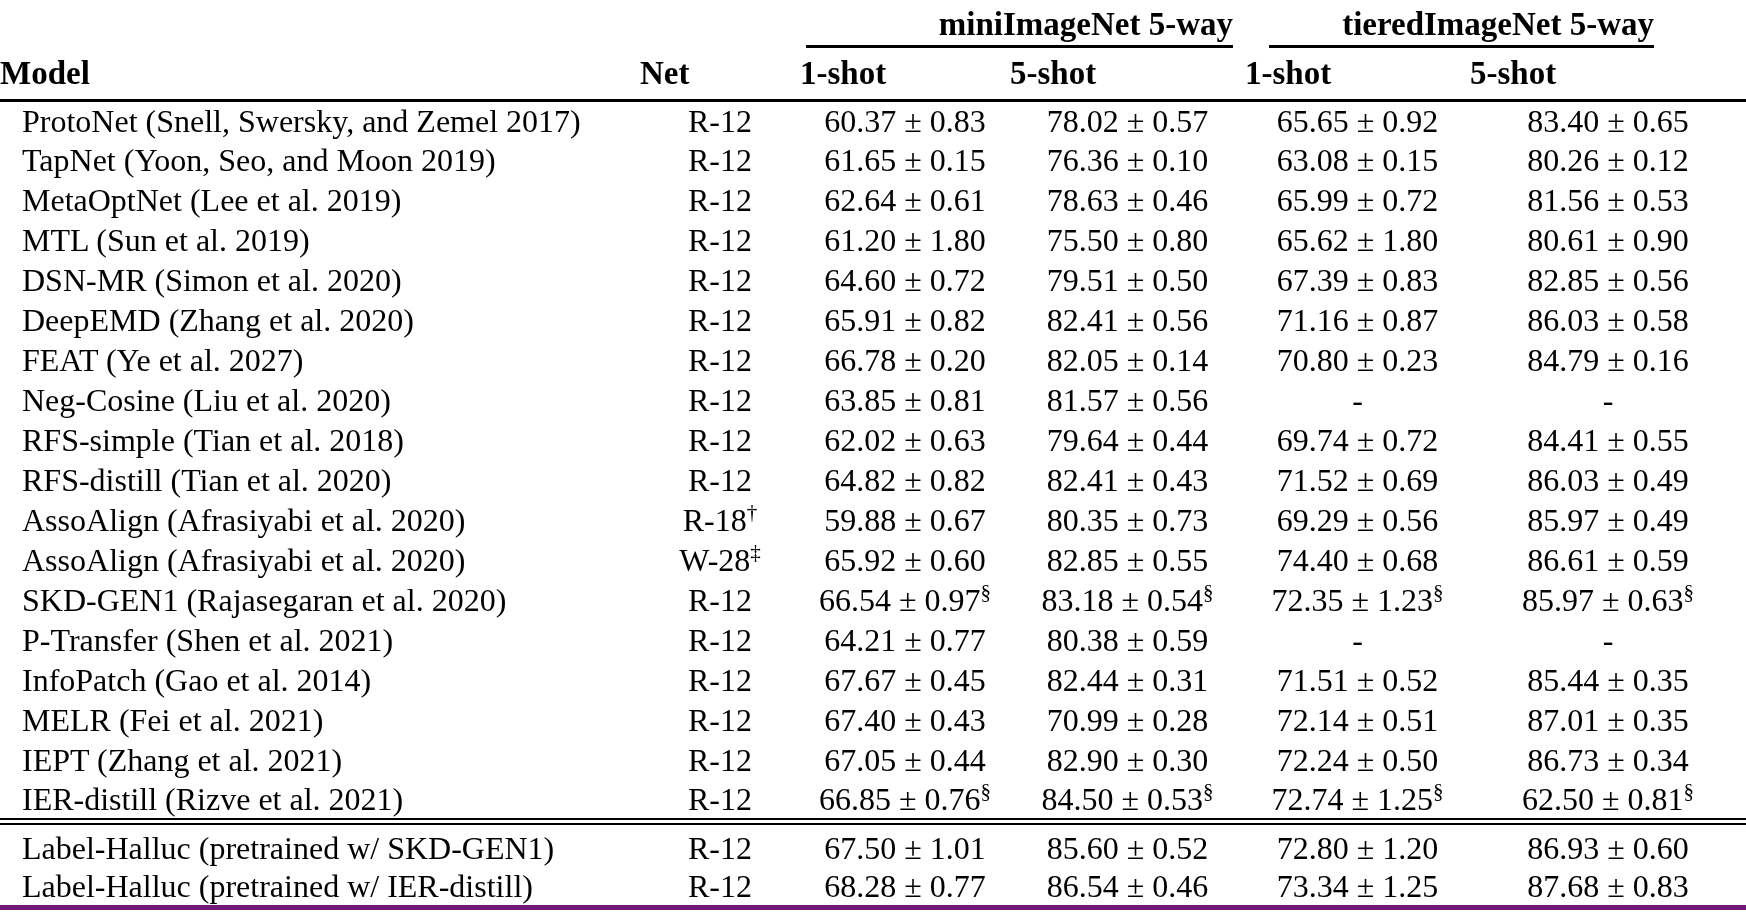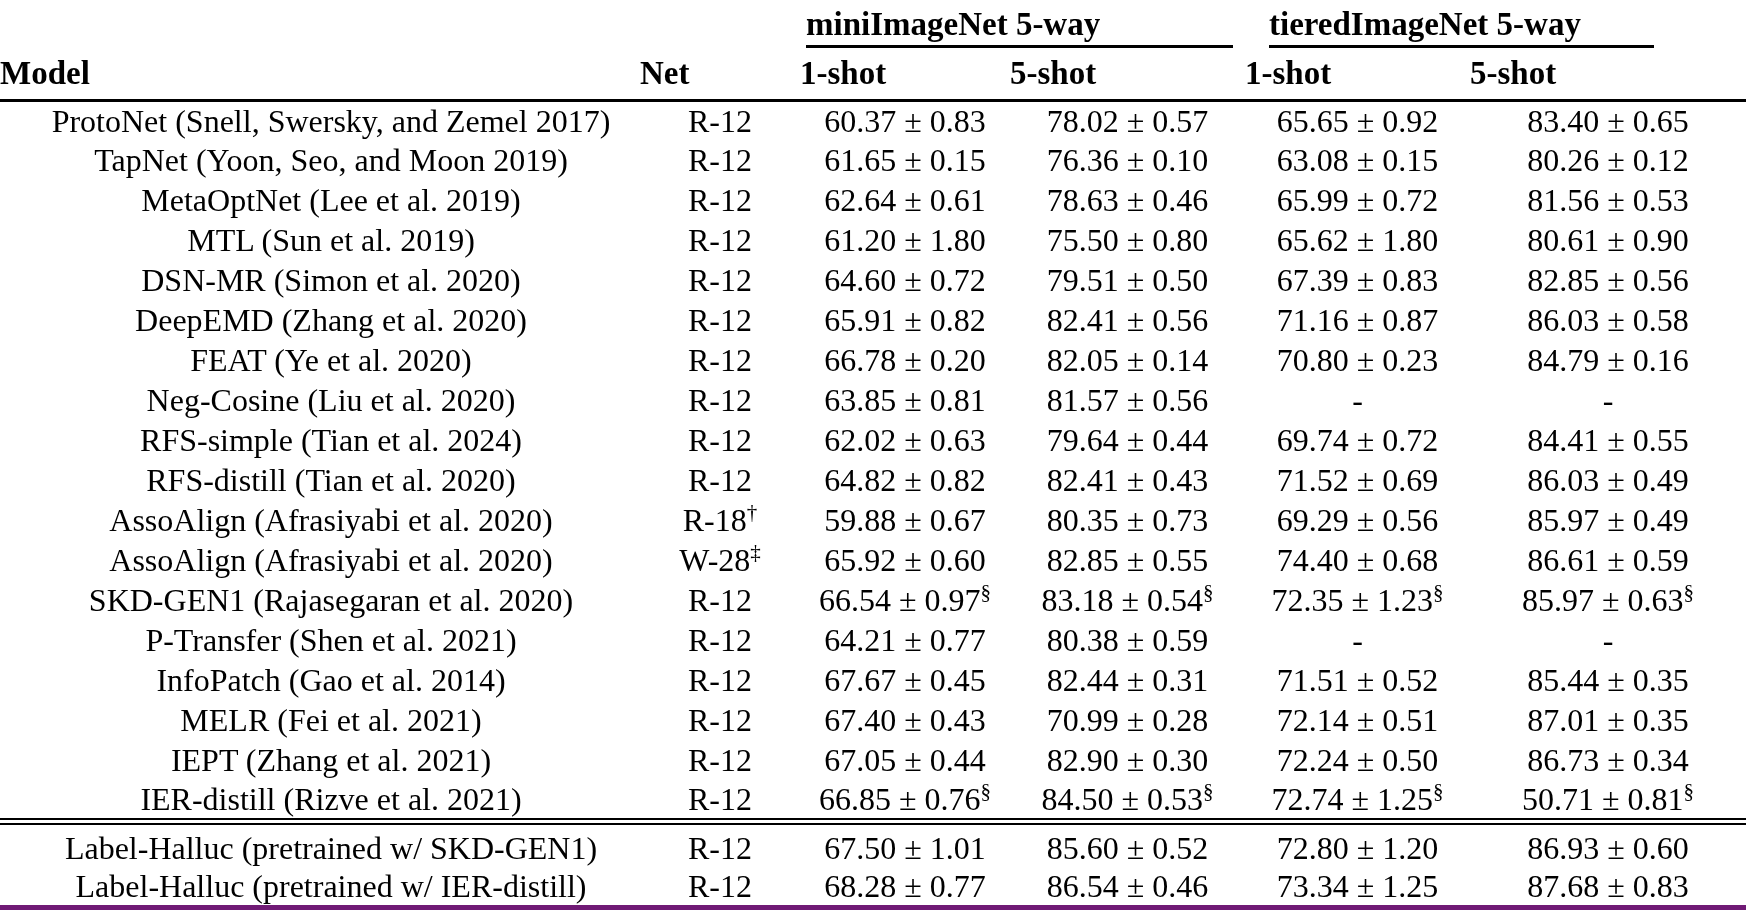--- a/index.html
+++ b/index.html
@@ -20,21 +20,21 @@
   col.c-m1    { width: 210px; }
   col.c-m5    { width: 235px; }
   col.c-t1    { width: 225px; }
   col.c-t5    { width: 276px; }
 
   tr.group-row { height: 48px; }
   tr.group-row td { vertical-align: bottom; padding: 0; }
   .rule-wrap {
     border-bottom: 3px solid #000;
     padding-bottom: 3px;
-    text-align: left;
+    text-align: right;
     font-weight: bold;
     font-size: 33px;
     line-height: 1.1;
   }
   .group-mini  .rule-wrap { margin: 0 12px 0 6px; }
   .group-tiered .rule-wrap { margin: 0 92px 0 24px; }
 
   tr.sub-row { height: 52px; }
   tr.sub-row th {
     font-weight: bold;
@@ -48,21 +48,21 @@
 
   tbody td {
     font-size: 32px;
     height: 40px;
     line-height: 38px;
     text-align: center;
     vertical-align: middle;
     padding: 0;
     white-space: nowrap;
   }
-  td.model-cell { text-align: center; padding-left: 22px; }
+  td.model-cell { text-align: left; padding-left: 22px; }
   sup.fm { font-size: 21px; line-height: 0; }
 
   #tbody-ours tr:first-child td { border-top: 7px double #000; padding-top: 4px; }
   #tbody-ours tr:last-child td { border-bottom: 5px solid #701a75; margin-top: 18px; }
   tr.bold-row td.val-col, tr.bold-row td.val-col .val { font-weight: normal; }
 </style>
 </head>
 <body>
 
 <table class="paper-table">
@@ -136,37 +136,37 @@
   </tr>
       <tr>
     <td class="model-cell"><span class="val">DeepEMD (Zhang et al. 2020)</span></td>
     <td><span class="val">R-12</span><sup class="fm"></sup></td>
     <td class="val-col"><span class="val">65.91 ± 0.82</span><sup class="fm"></sup></td>
     <td class="val-col"><span class="val">82.41 ± 0.56</span><sup class="fm"></sup></td>
     <td class="val-col"><span class="val">71.16 ± 0.87</span><sup class="fm"></sup></td>
     <td class="val-col"><span class="val">86.03 ± 0.58</span><sup class="fm"></sup></td>
   </tr>
       <tr>
-    <td class="model-cell"><span class="val">FEAT (Ye et al. 2020)</span></td>
+    <td class="model-cell"><span class="val">FEAT (Ye et al. 2027)</span></td>
     <td><span class="val">R-12</span><sup class="fm"></sup></td>
     <td class="val-col"><span class="val">66.78 ± 0.20</span><sup class="fm"></sup></td>
     <td class="val-col"><span class="val">82.05 ± 0.14</span><sup class="fm"></sup></td>
     <td class="val-col"><span class="val">70.80 ± 0.23</span><sup class="fm"></sup></td>
     <td class="val-col"><span class="val">84.79 ± 0.16</span><sup class="fm"></sup></td>
   </tr>
       <tr>
     <td class="model-cell"><span class="val">Neg-Cosine (Liu et al. 2020)</span></td>
     <td><span class="val">R-12</span><sup class="fm"></sup></td>
     <td class="val-col"><span class="val">63.85 ± 0.81</span><sup class="fm"></sup></td>
     <td class="val-col"><span class="val">81.57 ± 0.56</span><sup class="fm"></sup></td>
     <td class="val-col"><span class="val">-</span><sup class="fm"></sup></td>
     <td class="val-col"><span class="val">-</span><sup class="fm"></sup></td>
   </tr>
       <tr>
-    <td class="model-cell"><span class="val">RFS-simple (Tian et al. 2024)</span></td>
+    <td class="model-cell"><span class="val">RFS-simple (Tian et al. 2018)</span></td>
     <td><span class="val">R-12</span><sup class="fm"></sup></td>
     <td class="val-col"><span class="val">62.02 ± 0.63</span><sup class="fm"></sup></td>
     <td class="val-col"><span class="val">79.64 ± 0.44</span><sup class="fm"></sup></td>
     <td class="val-col"><span class="val">69.74 ± 0.72</span><sup class="fm"></sup></td>
     <td class="val-col"><span class="val">84.41 ± 0.55</span><sup class="fm"></sup></td>
   </tr>
       <tr>
     <td class="model-cell"><span class="val">RFS-distill (Tian et al. 2020)</span></td>
     <td><span class="val">R-12</span><sup class="fm"></sup></td>
     <td class="val-col"><span class="val">64.82 ± 0.82</span><sup class="fm"></sup></td>
@@ -229,21 +229,21 @@
     <td class="val-col"><span class="val">82.90 ± 0.30</span><sup class="fm"></sup></td>
     <td class="val-col"><span class="val">72.24 ± 0.50</span><sup class="fm"></sup></td>
     <td class="val-col"><span class="val">86.73 ± 0.34</span><sup class="fm"></sup></td>
   </tr>
       <tr>
     <td class="model-cell"><span class="val">IER-distill (Rizve et al. 2021)</span></td>
     <td><span class="val">R-12</span><sup class="fm"></sup></td>
     <td class="val-col"><span class="val">66.85 ± 0.76</span><sup class="fm">§</sup></td>
     <td class="val-col"><span class="val">84.50 ± 0.53</span><sup class="fm">§</sup></td>
     <td class="val-col"><span class="val">72.74 ± 1.25</span><sup class="fm">§</sup></td>
-    <td class="val-col"><span class="val">50.71 ± 0.81</span><sup class="fm">§</sup></td>
+    <td class="val-col"><span class="val">62.50 ± 0.81</span><sup class="fm">§</sup></td>
   </tr>
     </tbody>
   <tbody id="tbody-ours">
       <tr>
     <td class="model-cell"><span class="val">Label-Halluc (pretrained w/ SKD-GEN1)</span></td>
     <td><span class="val">R-12</span><sup class="fm"></sup></td>
     <td class="val-col"><span class="val">67.50 ± 1.01</span><sup class="fm"></sup></td>
     <td class="val-col"><span class="val">85.60 ± 0.52</span><sup class="fm"></sup></td>
     <td class="val-col"><span class="val">72.80 ± 1.20</span><sup class="fm"></sup></td>
     <td class="val-col"><span class="val">86.93 ± 0.60</span><sup class="fm"></sup></td>

